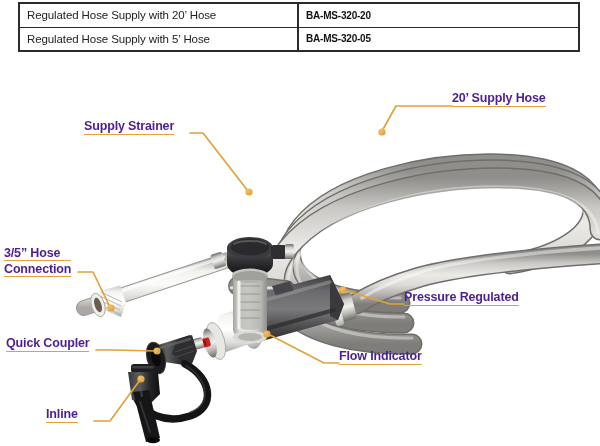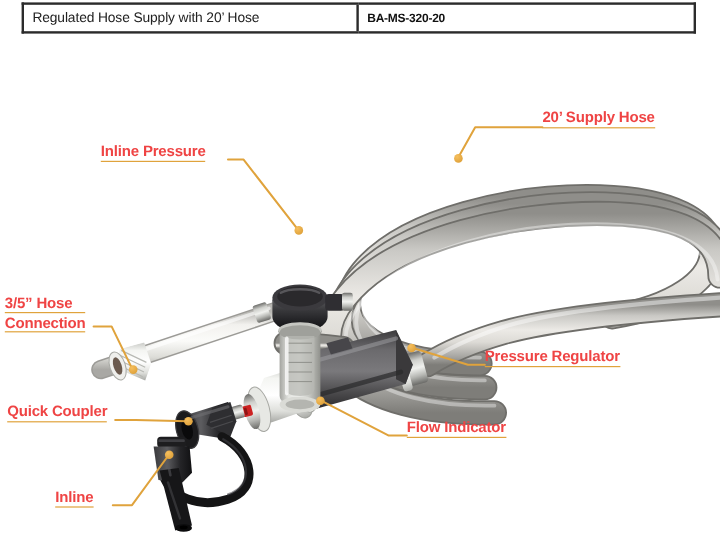--- a/index.html
+++ b/index.html
@@ -57,21 +57,21 @@
   }
   .diagram-svg { position: absolute; left: 0; top: 0; }
 
   
   .callout {
     position: absolute;
     font-size: 12.5px;
     font-weight: bold;
     letter-spacing: -0.15px;
     line-height: 14px;
-    color: #ef4444;
+    color: #4c1d95;
     white-space: nowrap;
     border-bottom: 1.6px solid #e0a33c;
     padding-bottom: 1px;
   }
   .callout.two-line { white-space: normal; }
   .callout .ln {
     display: block;
     border-bottom: 1.6px solid #e0a33c;
     padding-bottom: 0px;
     margin-bottom: 1px;
@@ -89,20 +89,24 @@
 </style>
 </head>
 <body>
 
 <table class="parts-table">
   <tbody>
     <tr>
       <td class="desc-cell">Regulated Hose Supply with 20’ Hose</td>
       <td class="sku-cell">BA-MS-320-20</td>
     </tr>
+    <tr>
+      <td class="desc-cell">Regulated Hose Supply with 5’ Hose</td>
+      <td class="sku-cell">BA-MS-320-05</td>
+    </tr>
   </tbody>
 </table>
 
 <div class="diagram">
 
   <svg class="diagram-svg" width="600" height="388" viewBox="0 0 600 388">
     <defs>
 
       <linearGradient id="gHose" x1="0" y1="0" x2="0" y2="1">
         <stop offset="0%" stop-color="#8f8e8a"></stop>
@@ -341,27 +345,27 @@
       <circle cx="111" cy="250" r="3.6" fill="url(#gDot)"></circle>
       <circle cx="343" cy="232" r="3.6" fill="url(#gDot)"></circle>
       <circle cx="267" cy="276" r="3.6" fill="url(#gDot)"></circle>
       <circle cx="157" cy="293" r="3.6" fill="url(#gDot)"></circle>
       <circle cx="141" cy="321" r="3.6" fill="url(#gDot)"></circle>
     </g>
   </svg>
 
   <div class="callout" id="lbl-supply-hose">20’ Supply Hose</div>
 
-  <div class="callout" id="lbl-strainer">Inline Pressure</div>
+  <div class="callout" id="lbl-strainer">Supply Strainer</div>
 
   <div class="callout two-line" id="lbl-hose-conn">
     <span class="ln">3/5” Hose</span>
     <span class="ln">Connection</span>
   </div>
 
-  <div class="callout" id="lbl-regulator">Pressure Regulator</div>
+  <div class="callout" id="lbl-regulator">Pressure Regulated</div>
 
   <div class="callout" id="lbl-quick-coupler">Quick Coupler</div>
 
   <div class="callout" id="lbl-flow-ind">Flow Indicator</div>
 
   <div class="callout" id="lbl-purger">Inline</div>
 </div>
 
 </body></html>

